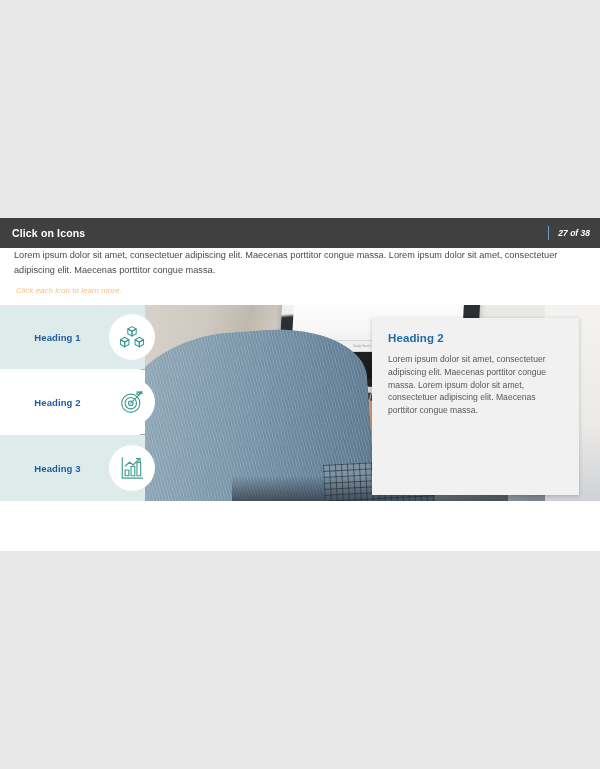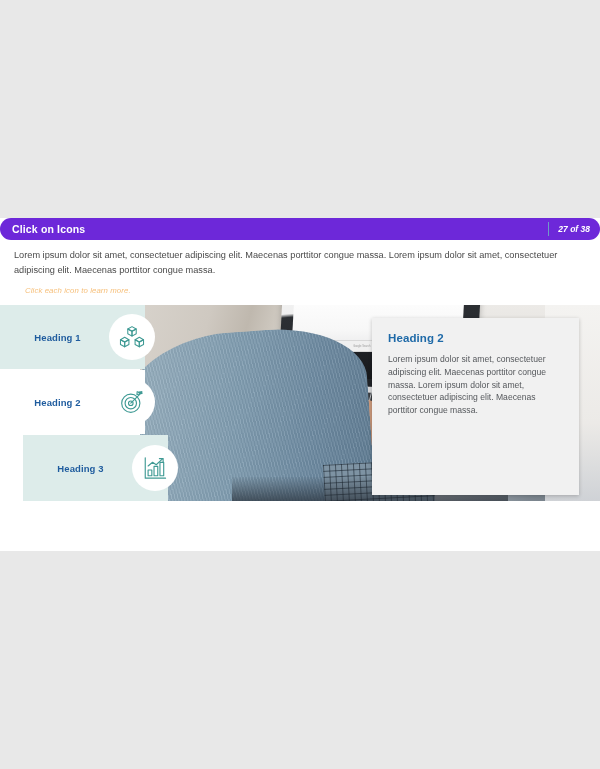--- a/index.html
+++ b/index.html
@@ -31,26 +31,25 @@
     height: 218px;
     background: #e8e8e8;
   }
 
   
   .title-bar {
     position: absolute;
     left: 0;
     top: 218px;
     width: 600px;
-    height: 22px;
-    background: #6d28d9;
+    height: 30px;
+    background: #404040;
     display: flex;
     align-items: center;
     box-sizing: border-box;
-    border-radius: 11px;
   }
   .title-bar-text {
     color: #ffffff;
     font-size: 10.5px;
     font-weight: bold;
     letter-spacing: 0.15px;
     padding-left: 12px;
     flex: 1 1 auto;
     white-space: nowrap;
   }
@@ -79,21 +78,21 @@
   }
   .intro-paragraph {
     margin: 0;
     padding: 8px 14px 0 14px;
     font-size: 9.2px;
     line-height: 14.5px;
     color: #4a4a4a;
   }
   .intro-hint {
     margin: 0;
-    padding: 9px 14px 0 25px;
+    padding: 9px 14px 0 16px;
     font-size: 7.8px;
     font-style: italic;
     color: #f6bf7a;
     letter-spacing: 0.1px;
   }
 
   
   .interactive-area {
     position: absolute;
     left: 0;
@@ -261,21 +260,21 @@
     left: 0;
     width: 145px;
     height: 64px;
     display: flex;
     align-items: center;
     box-sizing: border-box;
     background: #ddecea;
   }
   .tab:nth-child(1) { top: 0; }
   .tab:nth-child(2) { top: 65px; }
-  .tab:nth-child(3) { top: 130px; height: 66px; margin-left: 23px; }
+  .tab:nth-child(3) { top: 130px; height: 66px; }
   .tab.is-active {
     background: #ffffff;
   }
   .tab-label {
     flex: 1 1 auto;
     text-align: center;
     font-size: 9.5px;
     font-weight: bold;
     color: #1f5c9e;
     padding-left: 6px;

